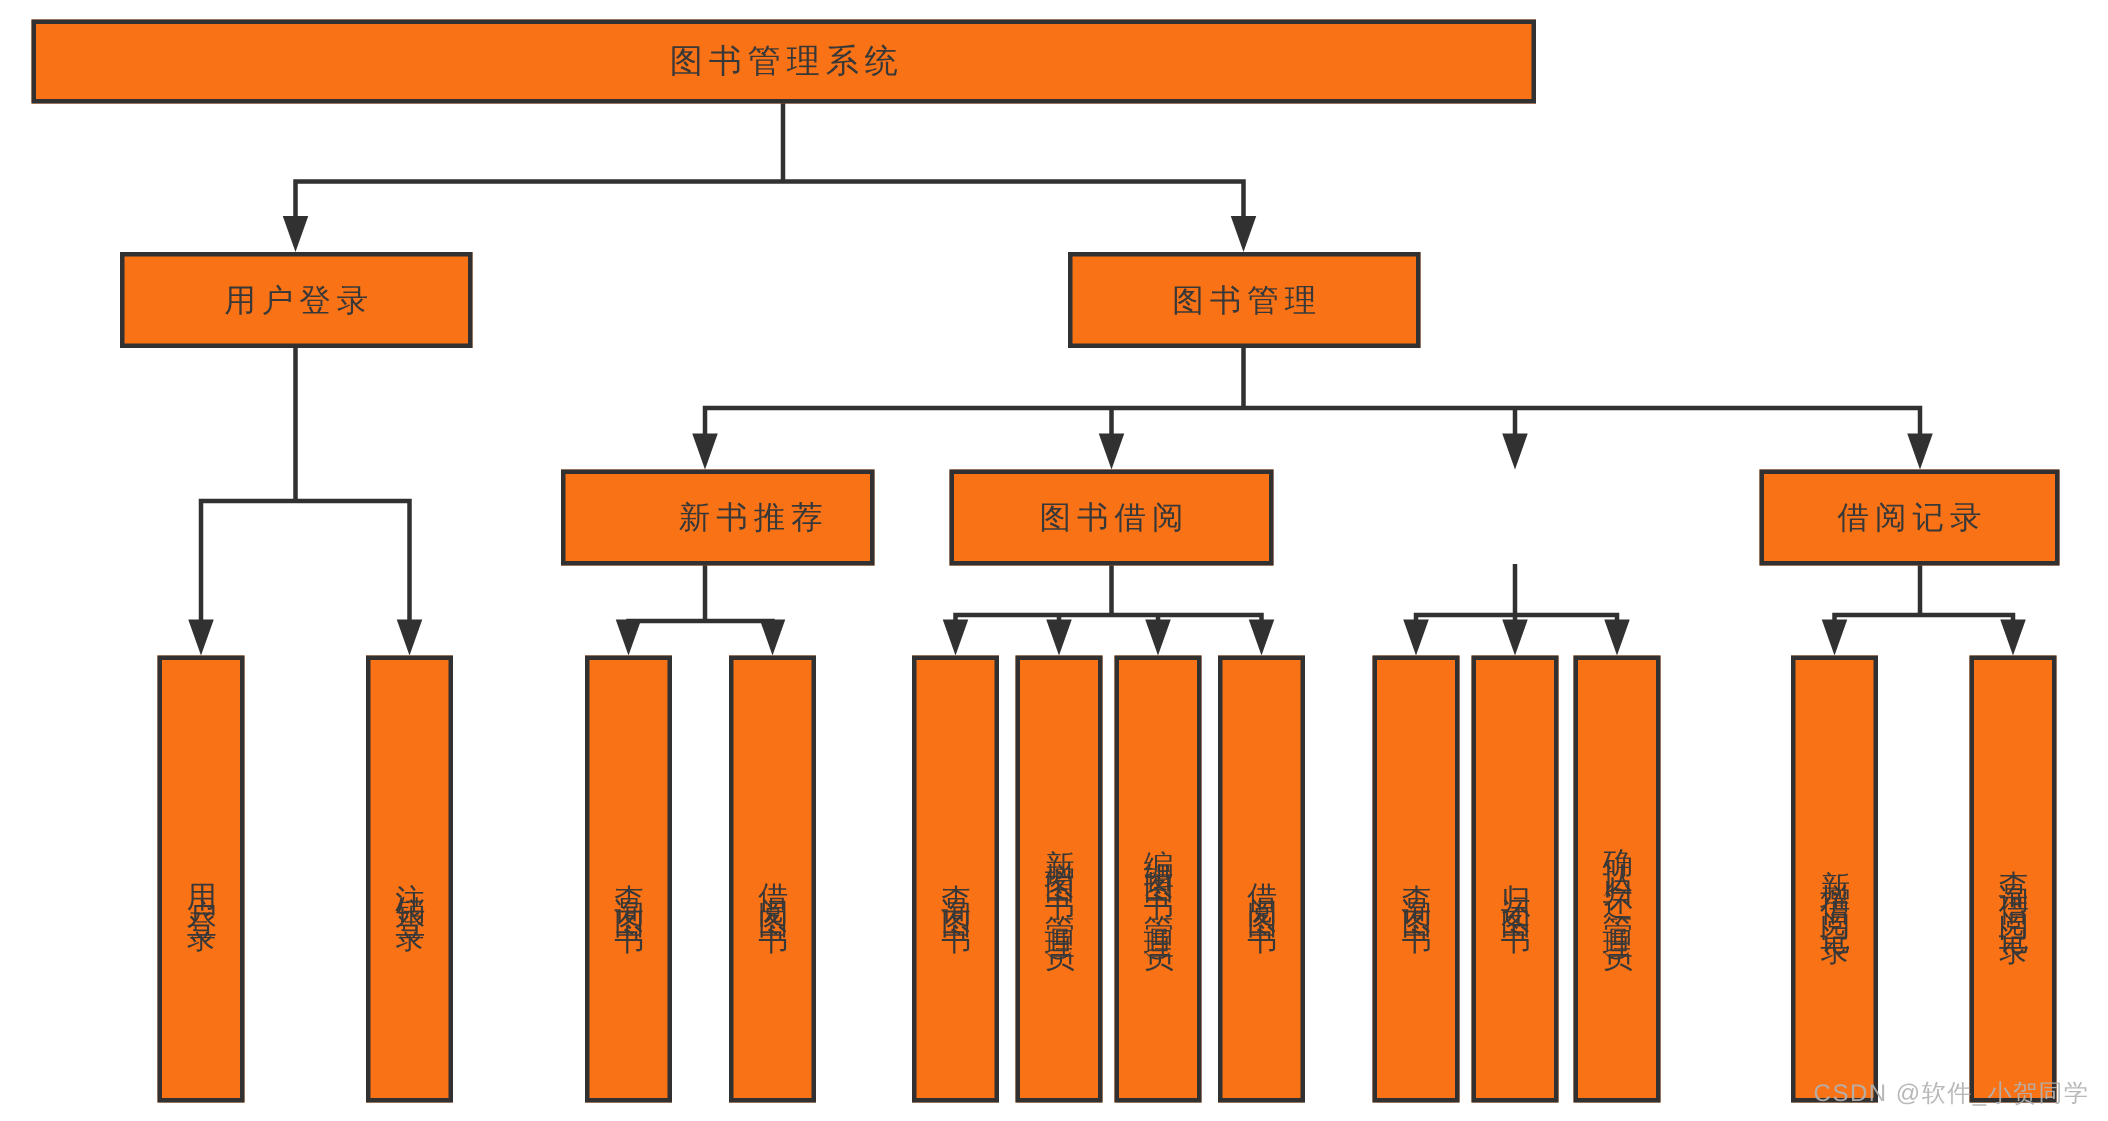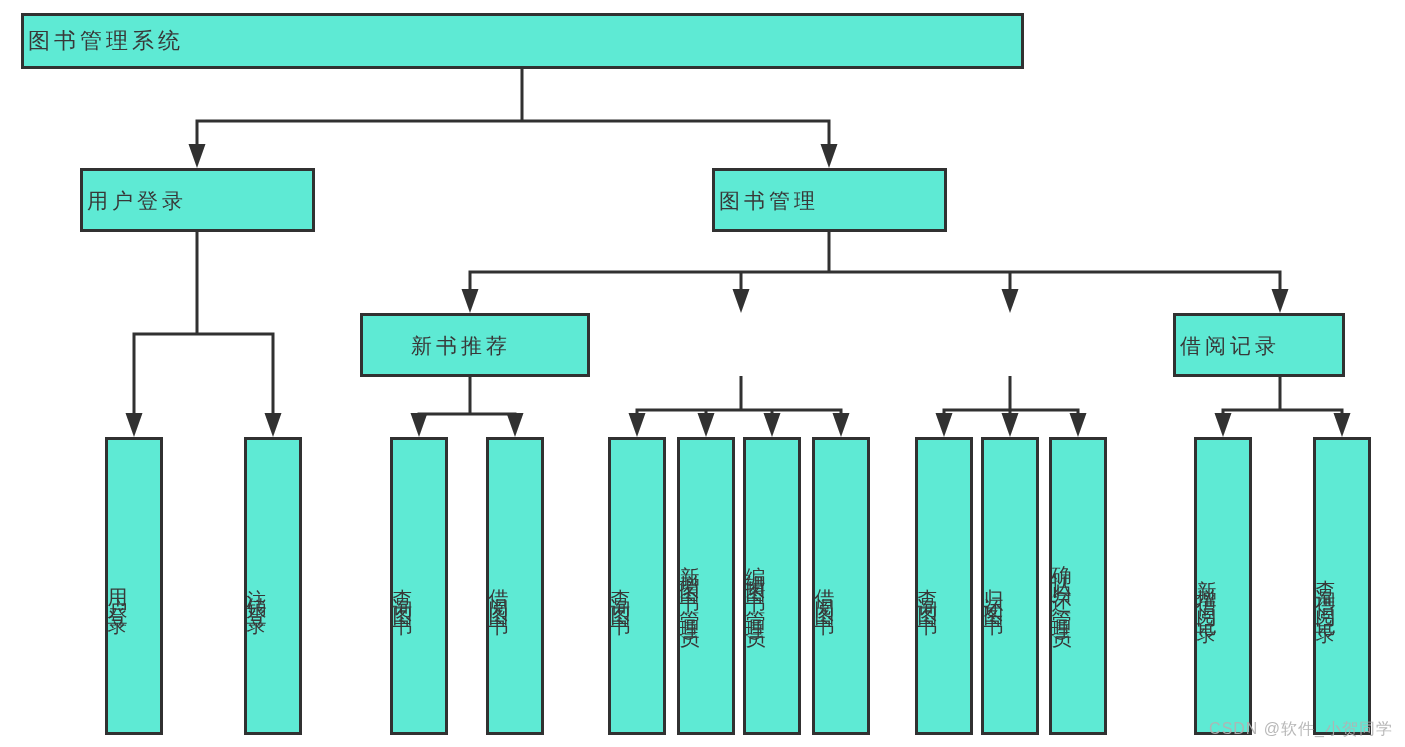--- a/index.html
+++ b/index.html
@@ -4,22 +4,22 @@
 <style>
   html,body{margin:0;padding:0;}
   body{
     width:1405px;height:747px;background:#ffffff;
     font-family:"Liberation Sans","DejaVu Sans",sans-serif;
     position:relative;overflow:hidden;color:#383838;
   }
   .canvas{position:absolute;left:0;top:0;width:1405px;height:747px;}
   svg.connectors{position:absolute;left:0;top:0;}
   .node{
-    position:absolute;background:#5eead4;border:3px solid #313131;
-    box-sizing:border-box;display:flex;align-items:center;justify-content:flex-start;
+    position:absolute;background:#f97316;border:3px solid #313131;
+    box-sizing:border-box;display:flex;align-items:center;justify-content:center;
   }
   .node.h .lbl{font-size:21px;letter-spacing:4px;white-space:nowrap;line-height:1;padding-left:4px;}
   .node.root .lbl{font-size:22px;}
   .node.v{border-width:3px;}
   .node.v .lbl{
     writing-mode:vertical-rl;text-orientation:mixed;
     font-size:20px;letter-spacing:9px;line-height:1;padding-top:9px;
   }
   .watermark{
     position:absolute;right:12px;bottom:7px;z-index:6;
@@ -69,24 +69,27 @@
     <span class="lbl">图书管理系统</span>
   </div>
 
   <div class="node h" style="left:80px;top:168px;width:235px;height:64px;">
     <span class="lbl">用户登录</span>
   </div>
   <div class="node h" style="left:712px;top:168px;width:235px;height:64px;">
     <span class="lbl">图书管理</span>
   </div>
 
-  <div class="node h" style="left:360px;top:313px;width:230px;height:64px;padding-left:44px;">
+  <div class="node h" style="left:374px;top:313px;width:209px;height:64px;padding-left:44px;">
     <span class="lbl">新书推荐</span>
   </div>
-  <div class="node h" style="left:1173px;top:313px;width:172px;height:64px;">
+  <div class="node h" style="left:633px;top:313px;width:216px;height:64px;">
+    <span class="lbl">图书借阅</span>
+  </div>
+  <div class="node h" style="left:1173px;top:313px;width:200px;height:64px;">
     <span class="lbl">借阅记录</span>
   </div>
 
   <div class="node v" style="left:105px;top:437px;width:58px;height:298px;">
     <span class="lbl">用户登录</span>
   </div>
   <div class="node v" style="left:244px;top:437px;width:58px;height:298px;">
     <span class="lbl">注销登录</span>
   </div>
 

